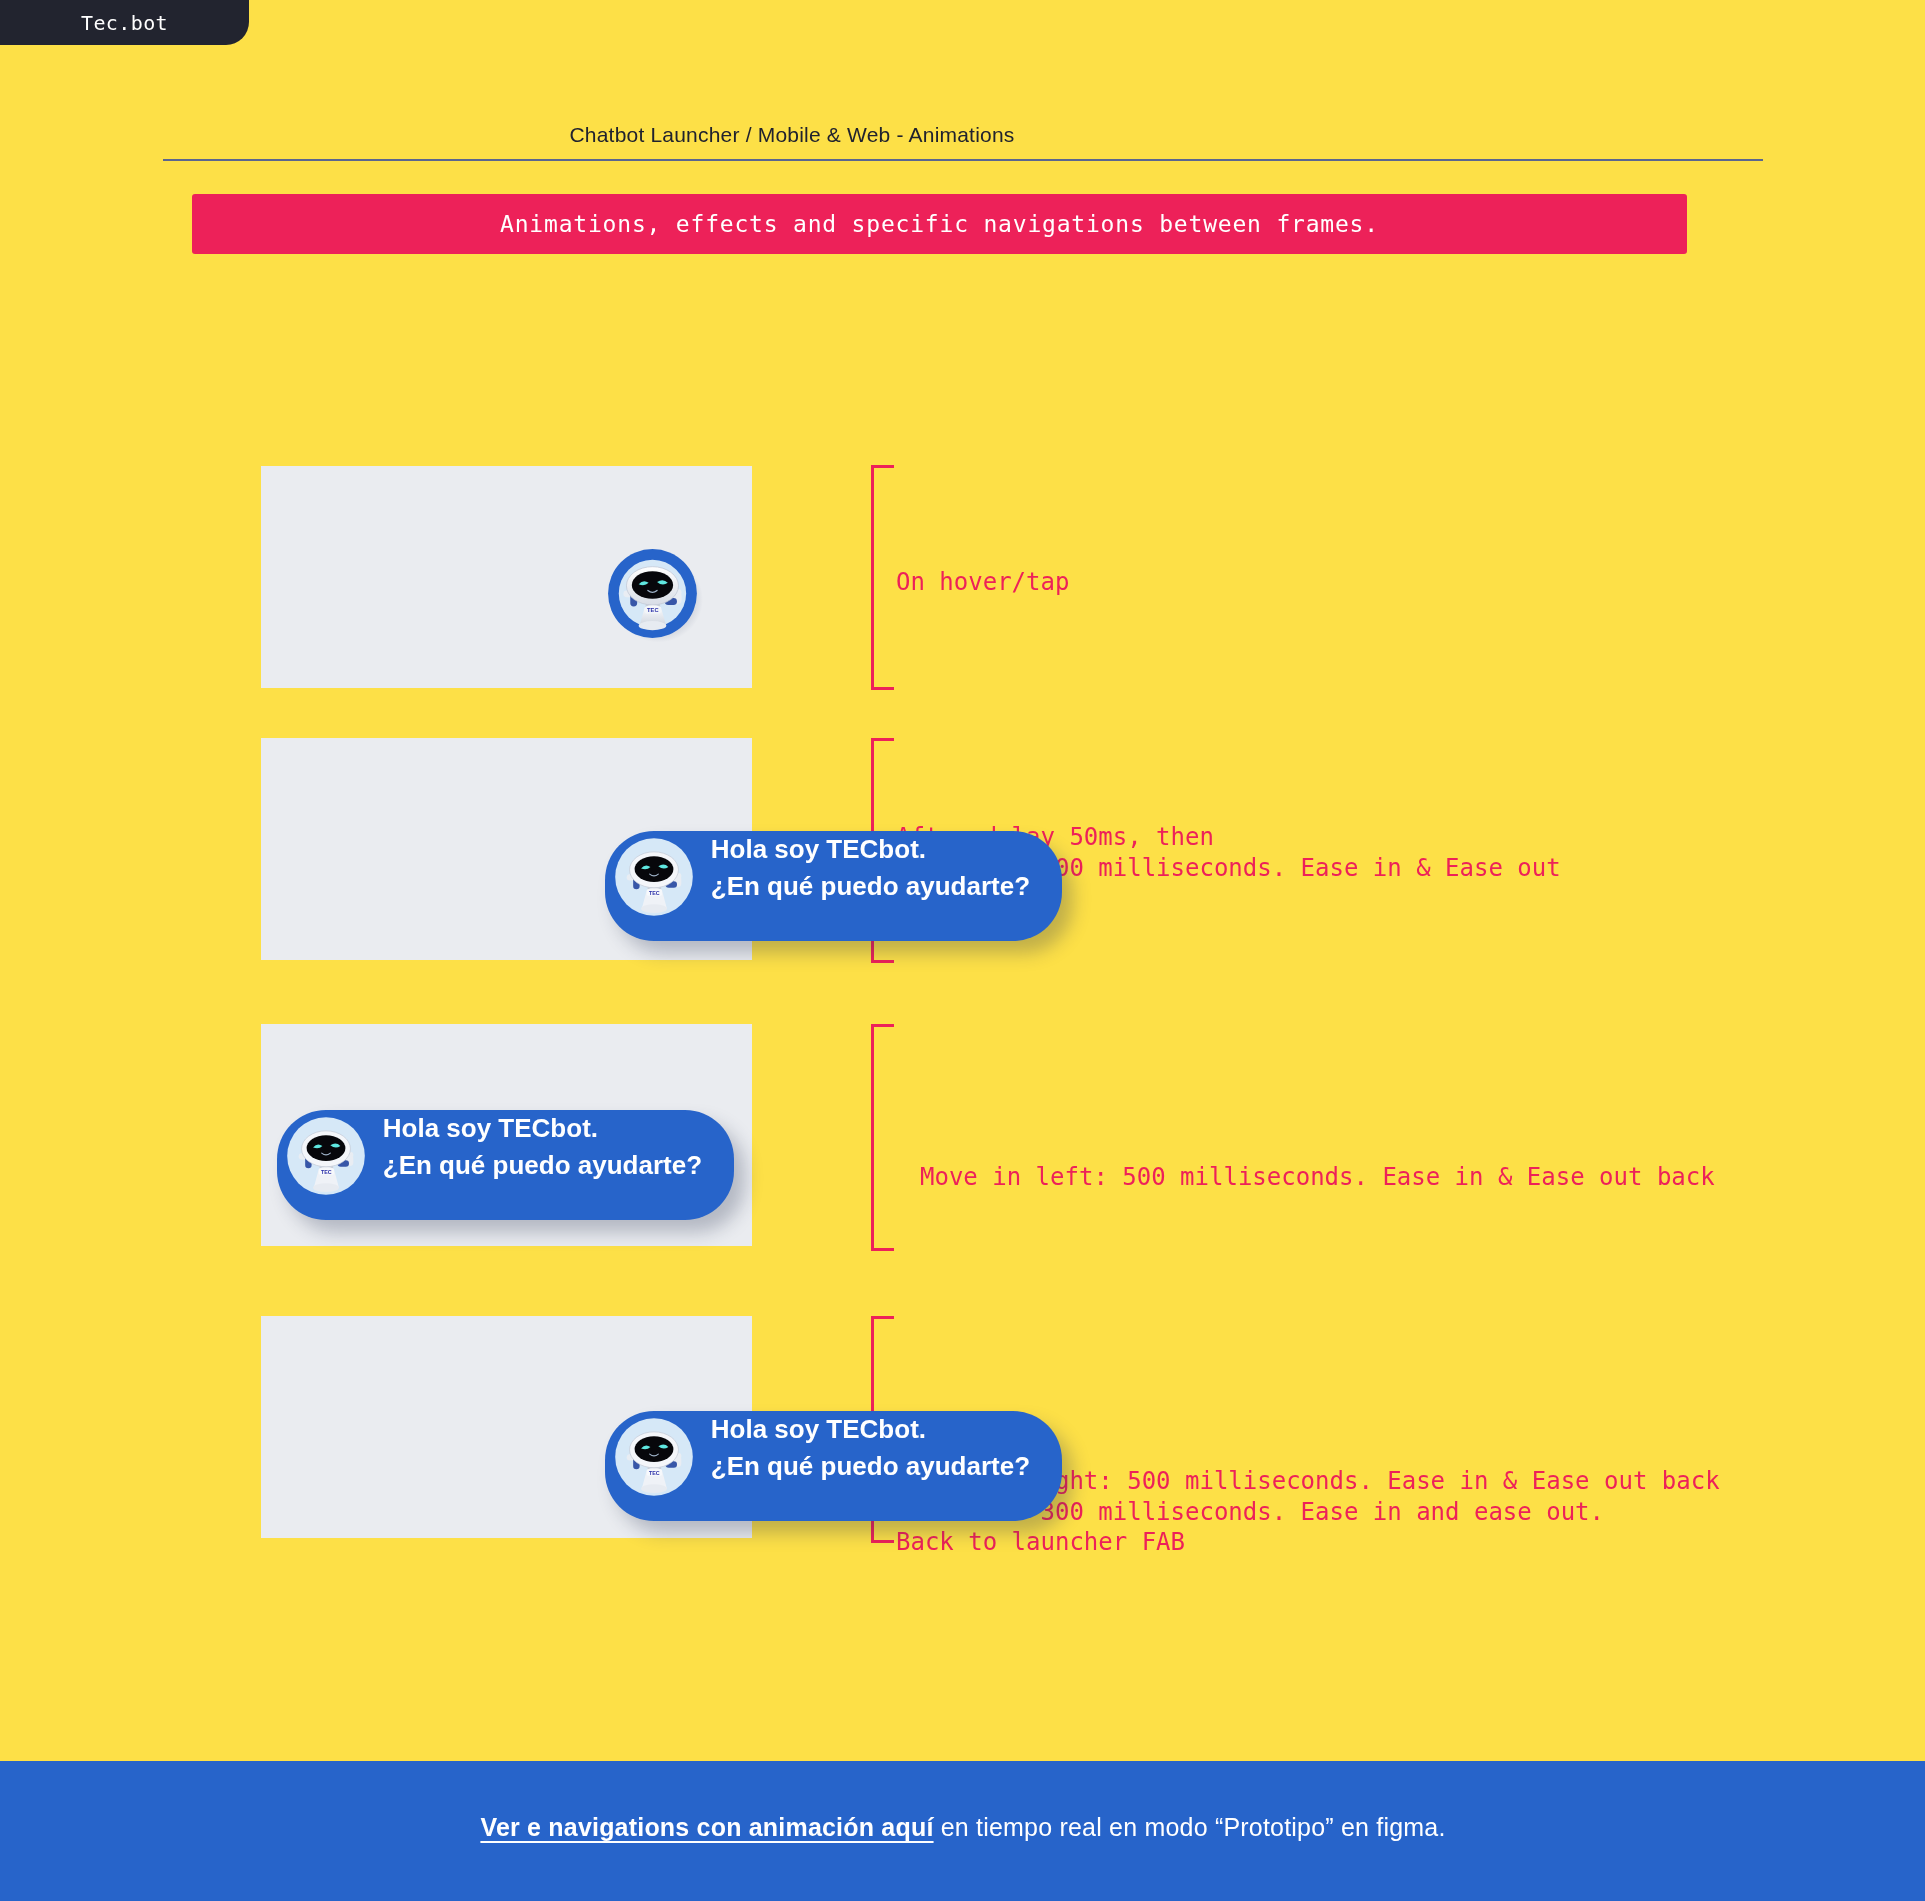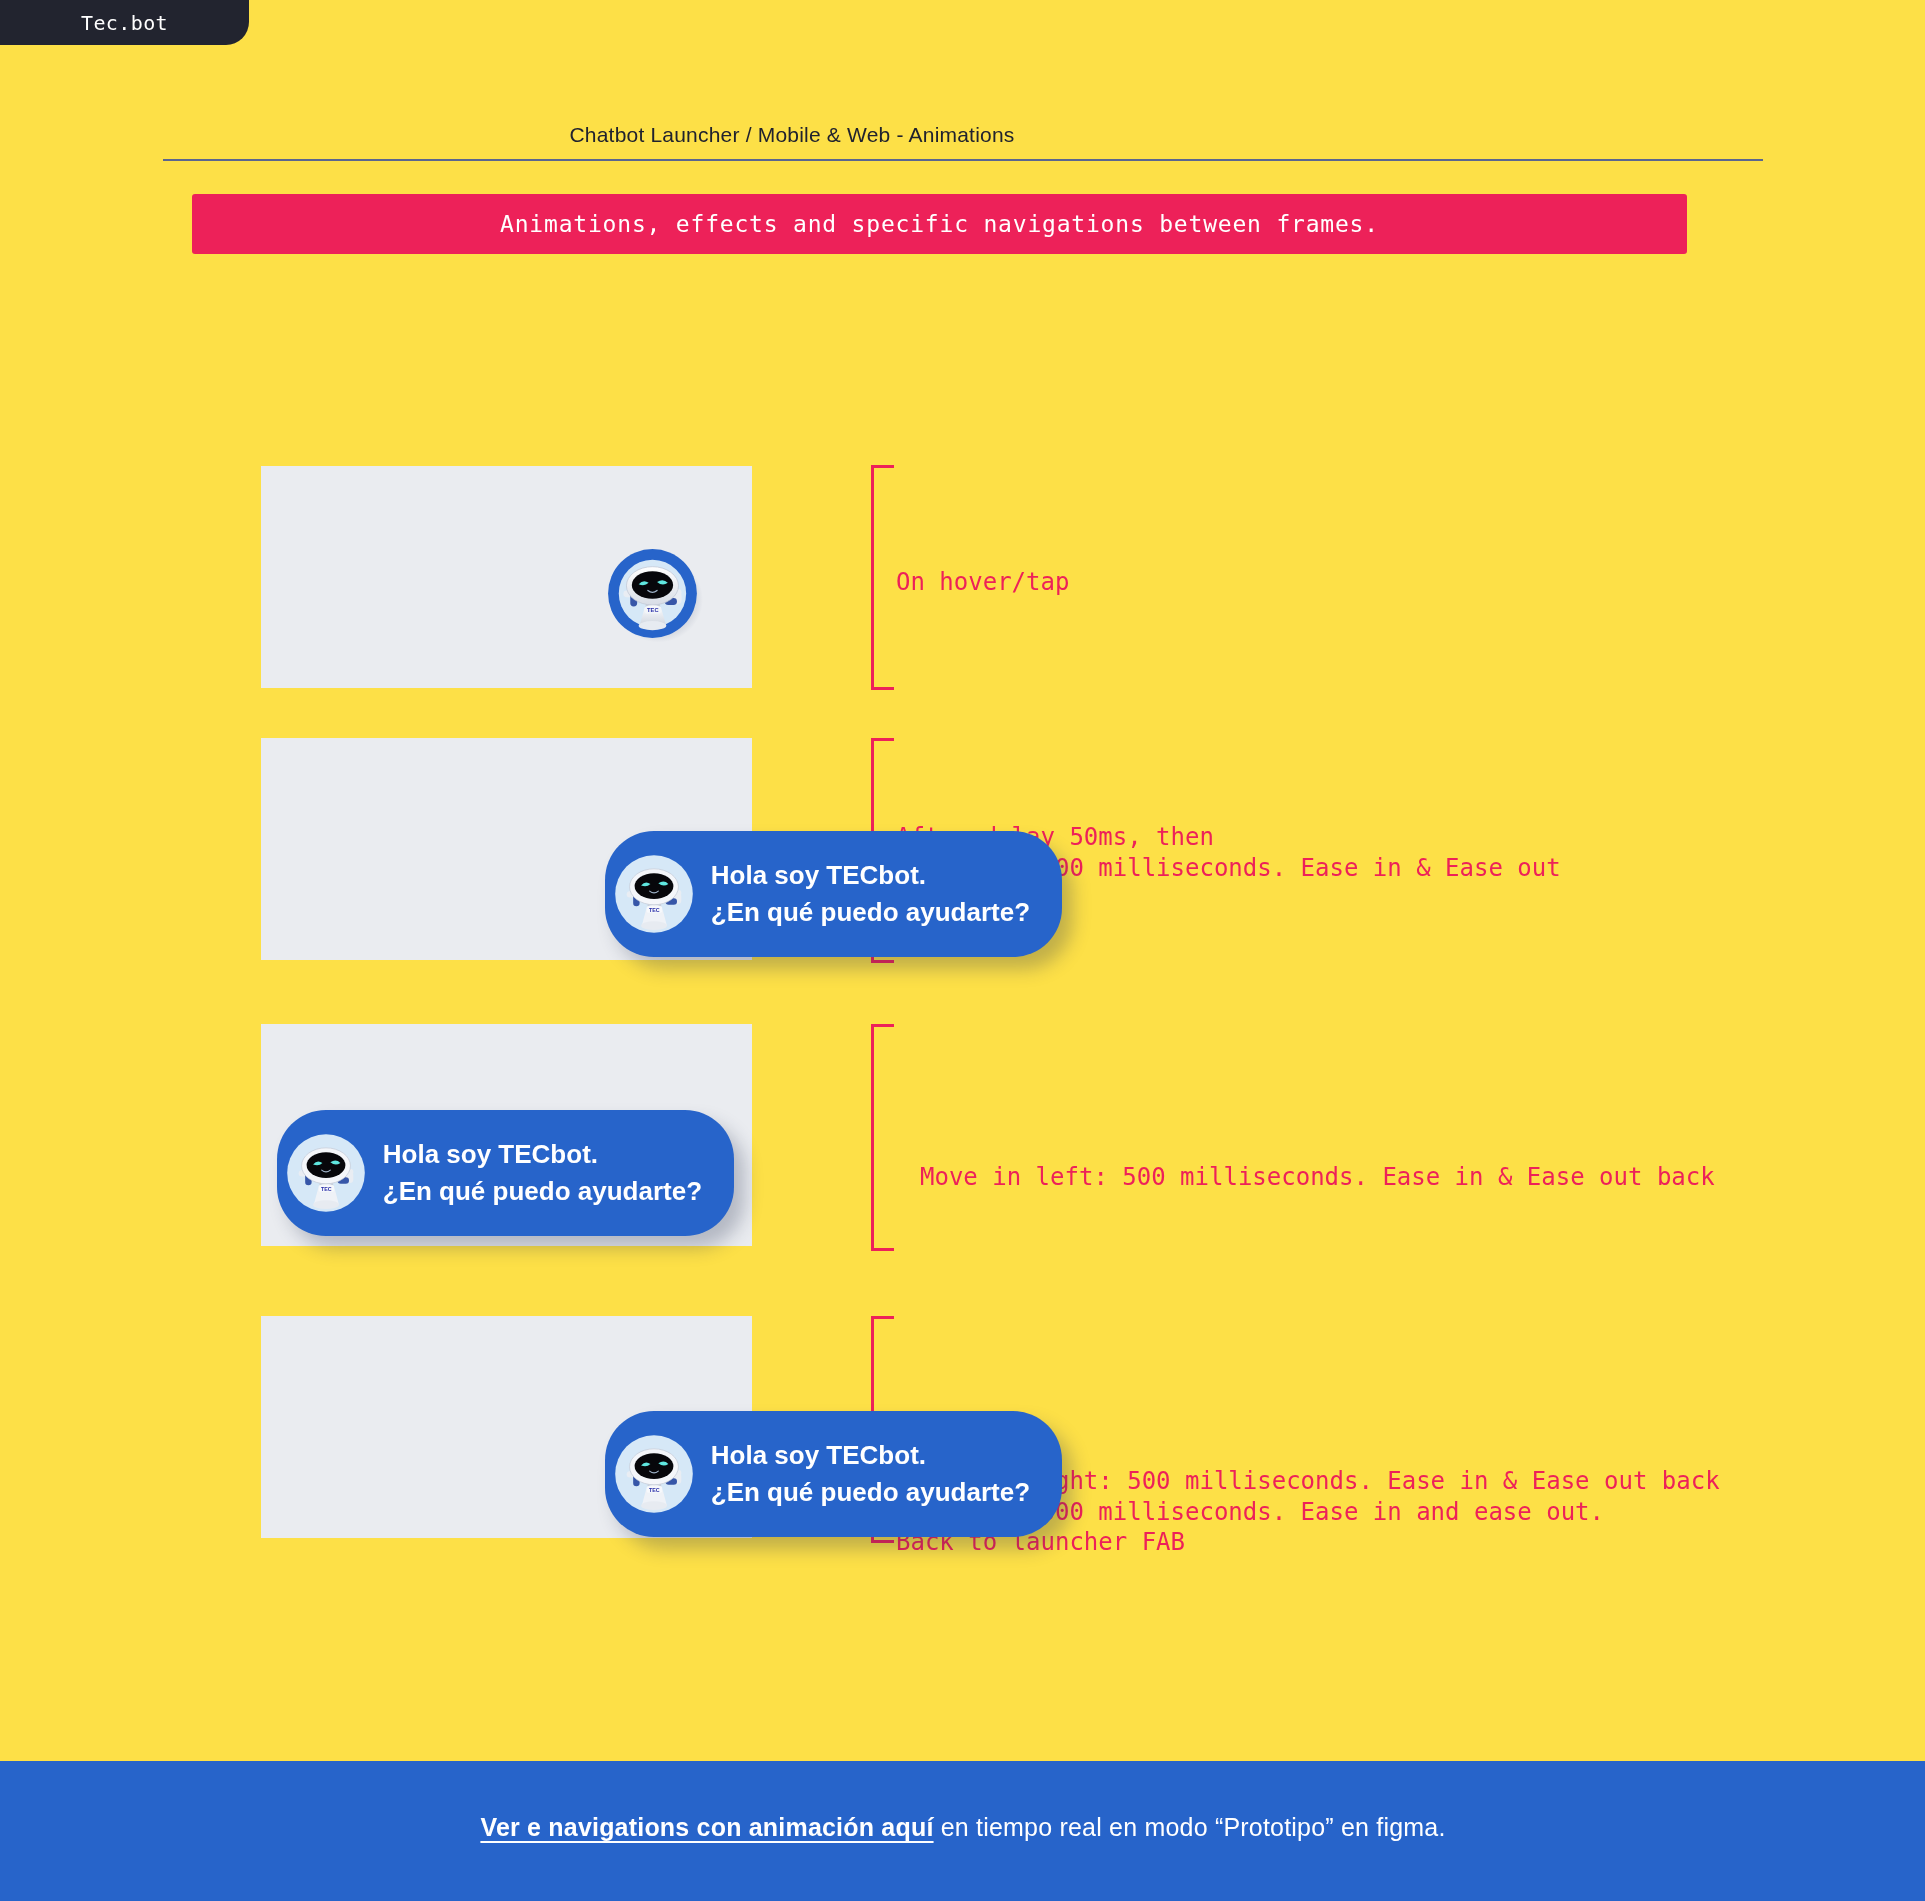--- a/index.html
+++ b/index.html
@@ -99,22 +99,21 @@
     top: 546px;
     width: 98px;
     height: 98px;
     z-index: 5;
   }
 
   
   .bubble {
     position: absolute;
     display: flex;
-    align-items: center;
-    height: 126px;
+    height: 110px;
     background: #2764ca;
     border-radius: 49px;
     padding-right: 32px;
     box-shadow: 10.7px 12.3px 18.4px rgba(40,50,80,0.28);
     z-index: 5;
   }
   .bubble-avatar {
     width: 92px;
     height: 92px;
     margin-left: 3.1px;

